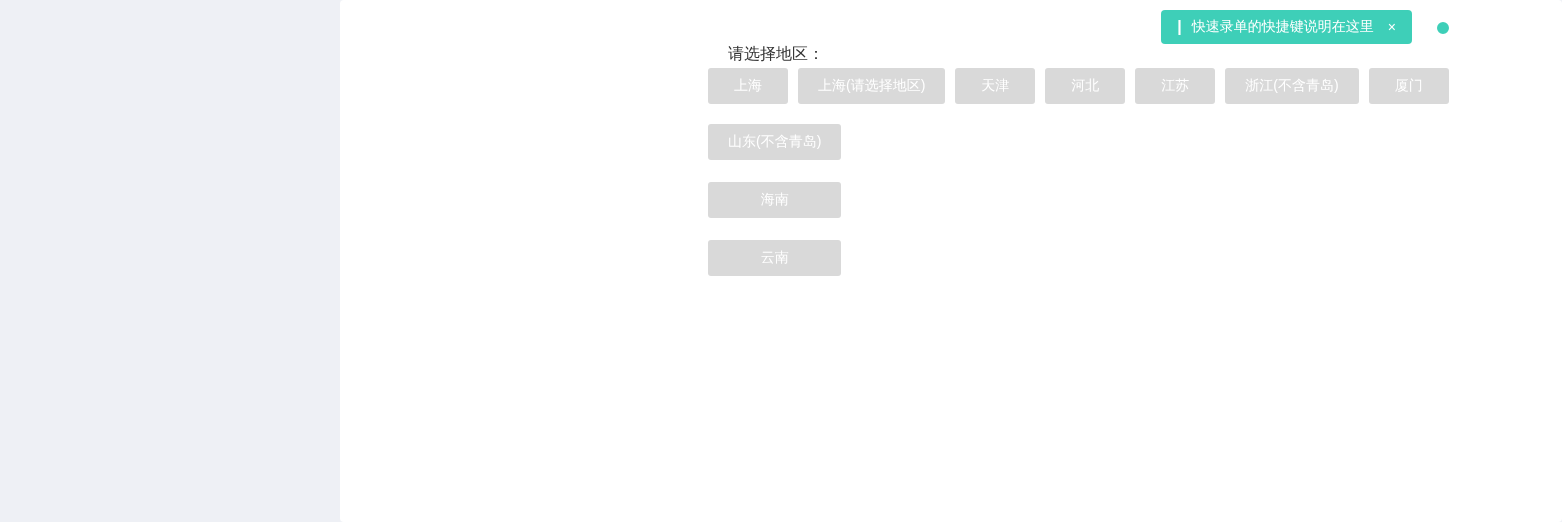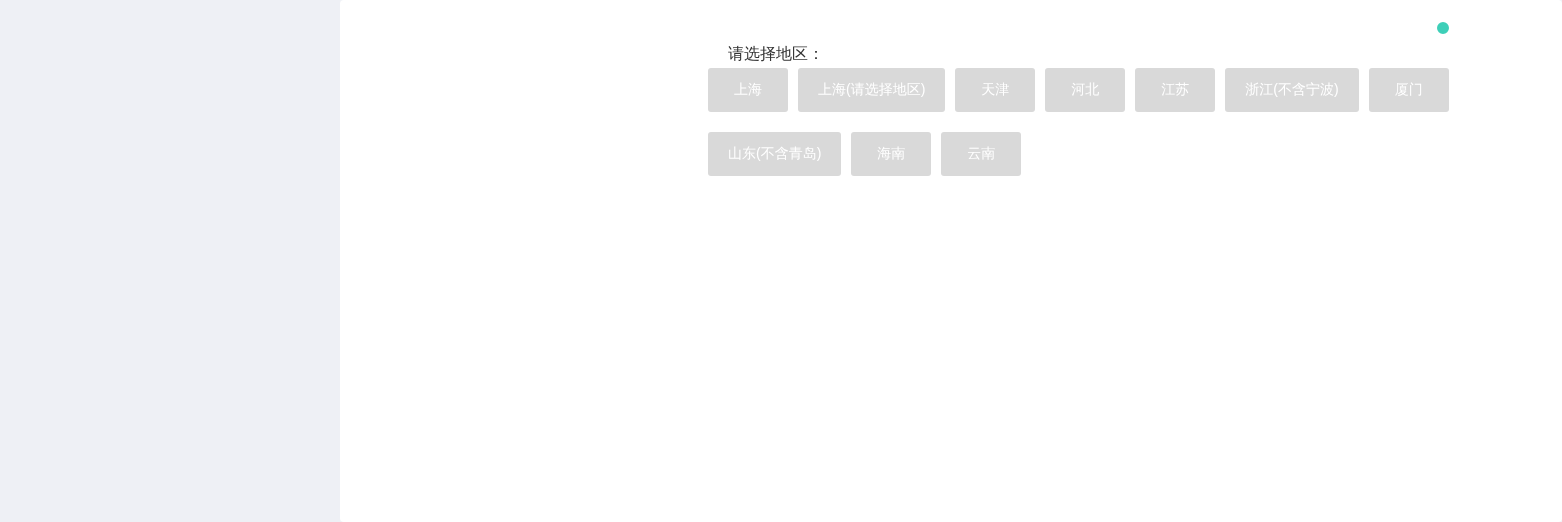--- a/index.html
+++ b/index.html
@@ -49,21 +49,21 @@
       position: absolute;
       top: 68px;
       left: 368px;
       display: flex;
       flex-wrap: wrap;
       gap: 10px;
       max-width: 900px;
     }
 
     .region-btn {
-      height: 44px;
+      height: 36px;
       padding: 0 20px;
       background: #d9d9d9;
       border: none;
       border-radius: 3px;
       color: #ffffff;
       font-size: 14px;
       cursor: pointer;
       white-space: nowrap;
       display: flex;
       align-items: center;
@@ -72,21 +72,22 @@
     }
 
     .row1 {
       display: flex;
       gap: 10px;
       margin-bottom: 10px;
     }
 
     .row2 {
       display: flex;
-      gap: 10px;
+      gap: 22px;
+      flex-direction: column;
     }
 
     .tooltip-banner {
       position: absolute;
       top: 10px;
       right: 150px;
       background: #3ecfb8;
       color: #ffffff;
       padding: 8px 16px;
       border-radius: 4px;
@@ -132,26 +133,30 @@
 
   <span class="region-label">请选择地区：</span>
 
   <div class="region-buttons">
     <div class="row1">
       <button class="region-btn">上海</button>
       <button class="region-btn">上海(请选择地区)</button>
       <button class="region-btn">天津</button>
       <button class="region-btn">河北</button>
       <button class="region-btn">江苏</button>
-      <button class="region-btn">浙江(不含宁波)</button>
+      <button class="region-btn">浙江(不含青岛)</button>
       <button class="region-btn">厦门</button>
     </div>
     <div class="row2">
       <button class="region-btn">山东(不含青岛)</button>
       <button class="region-btn">海南</button>
       <button class="region-btn">云南</button>
     </div>
   </div>
 
+  <div class="tooltip-banner">
+    <span>快速录单的快捷键说明在这里</span>
+    <span class="tooltip-close">×</span>
+  </div>
 
   <div class="tooltip-dot"></div>
 
 </div>
 
 </body></html>

